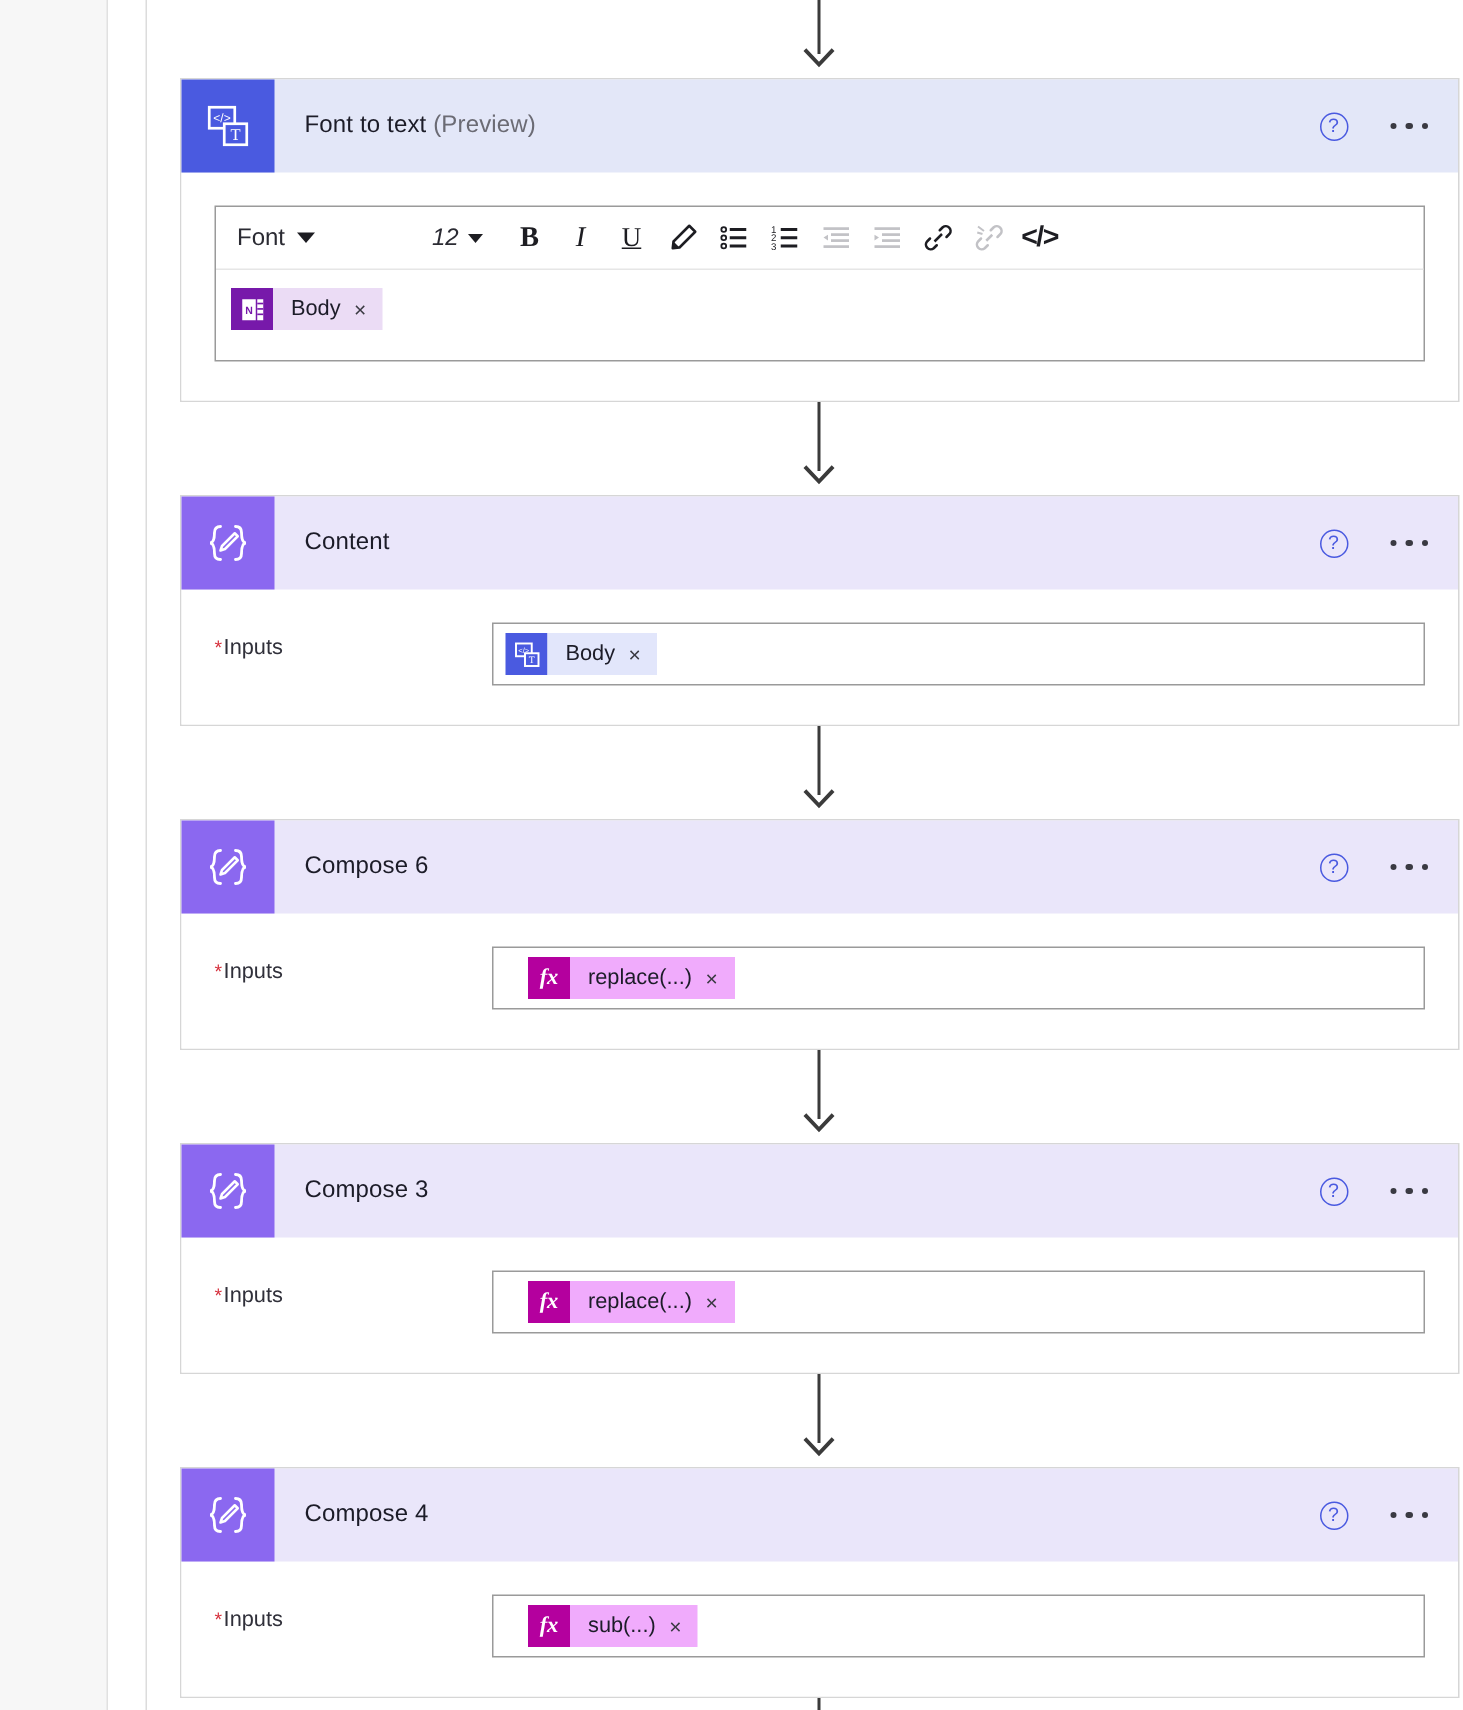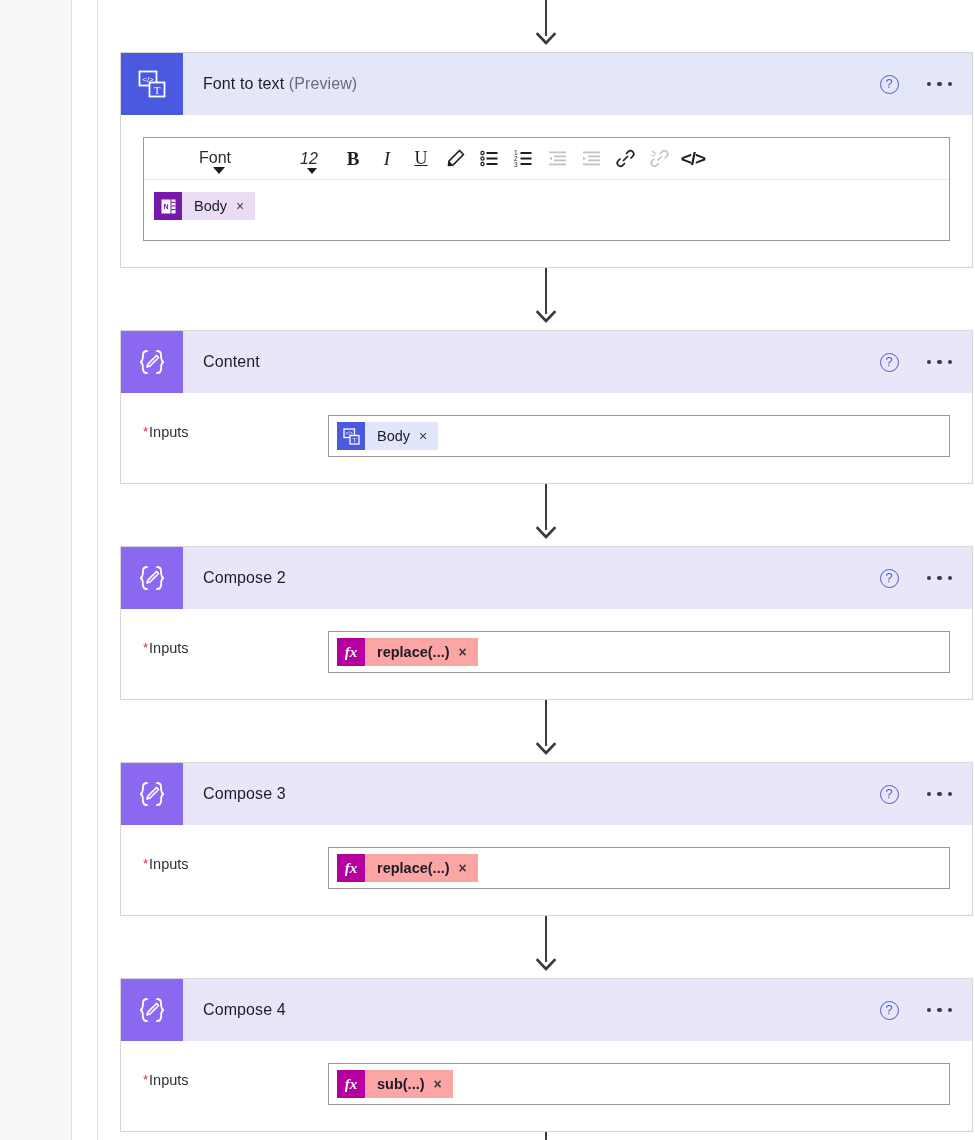--- a/index.html
+++ b/index.html
@@ -106,23 +106,23 @@
 
   
   .rte { border: 1px solid #9a9a9a; background: #ffffff; }
   .rte-toolbar {
     display: flex; align-items: center;
     height: 42px;
     border-bottom: 1px solid #e6e6e6;
     padding: 0 4px;
   }
   .tb-select {
-    display: flex; align-items: center; justify-content: flex-end;
+    display: flex; align-items: center; justify-content: flex-start;
     height: 30px; min-width: 132px; padding: 0 8px 0 10px;
-    font-size: 16px; color: #2b2b33; cursor: pointer; flex-direction: column;
+    font-size: 16px; color: #2b2b33; cursor: pointer;
   }
   .tb-select.small { min-width: 56px; padding: 0 6px 0 8px; font-style: italic; }
   .caret { width: 0; height: 0; border-left: 6px solid transparent; border-right: 6px solid transparent; border-top: 7px solid #1d1d22; margin-left: 8px; }
   .tb-btn {
     width: 34px; height: 34px;
     display: flex; align-items: center; justify-content: center;
     cursor: pointer; color: #1d1d22;
   }
   .tb-btn.disabled { color: #c2c2c6; cursor: default; }
   .tb-btn .glyph-b { font-weight: bold; font-size: 19px; font-family: "Liberation Serif", serif; }
@@ -135,30 +135,30 @@
   .token {
     display: inline-flex; align-items: center;
     height: 28px; cursor: pointer; user-select: none;
   }
   .token-ico {
     width: 28px; height: 28px; flex: 0 0 28px;
     display: flex; align-items: center; justify-content: center;
   }
   .token-ico.onenote { background: #7719aa; }
   .token-ico.htmltxt { background: #4a5ae0; }
-  .token-ico.fx      { background: #b4009e; color: #fff; font-family: "Liberation Serif", serif; font-style: italic; font-size: 15px; font-weight: bold; }
+  .token-ico.fx      { background: #b4009e; color: #fff; font-family: "Liberation Serif", serif; font-style: italic; font-size: 15px; font-weight: bold; margin-left: 15px; }
   .token-label {
     display: inline-flex; align-items: center; gap: 9px;
     padding: 0 11px 0 12px; height: 28px;
     font-size: 14.5px; color: #1c1c28;
     white-space: nowrap;
   }
   .token-label.onenote { background: #ebdcf5; }
   .token-label.htmltxt { background: #e2e6fb; }
-  .token-label.fx      { background: #fca5a5; font-weight: bold; }
+  .token-label.fx      { background: #f0abfc; }
   .token-x { font-size: 14px; color: #3a3a42; line-height: 1; }
 </style>
 </head>
 <body>
 
 <div class="canvas">
 
   <div class="left-rail"></div>
   <div class="rail-divider"></div>
 
@@ -377,21 +377,21 @@
     <div class="card">
       <div class="card-header purple">
         <div class="icon-tile purple">
           <svg width="34" height="34" viewBox="0 0 34 34">
             <path d="M12 6 Q8 6 8 10 Q8 17 5 17 Q8 17 8 24 Q8 28 12 28" fill="none" stroke="#fff" stroke-width="1.9" stroke-linecap="round"></path>
             <path d="M22 6 Q26 6 26 10 Q26 17 29 17 Q26 17 26 24 Q26 28 22 28" fill="none" stroke="#fff" stroke-width="1.9" stroke-linecap="round"></path>
             <path d="M21.5 10.5 L23.5 12.5 L15 21 L12 22 L13 19z" fill="none" stroke="#fff" stroke-width="1.7" stroke-linejoin="round"></path>
           </svg>
         </div>
         <div class="card-title">
-          <span>Compose 2</span>
+          <span>Compose 6</span>
         </div>
         <div class="header-actions">
           <div class="help-btn">?</div>
           <div class="ellipsis">
               <i></i>
               <i></i>
               <i></i>
             </div>
         </div>
       </div>

